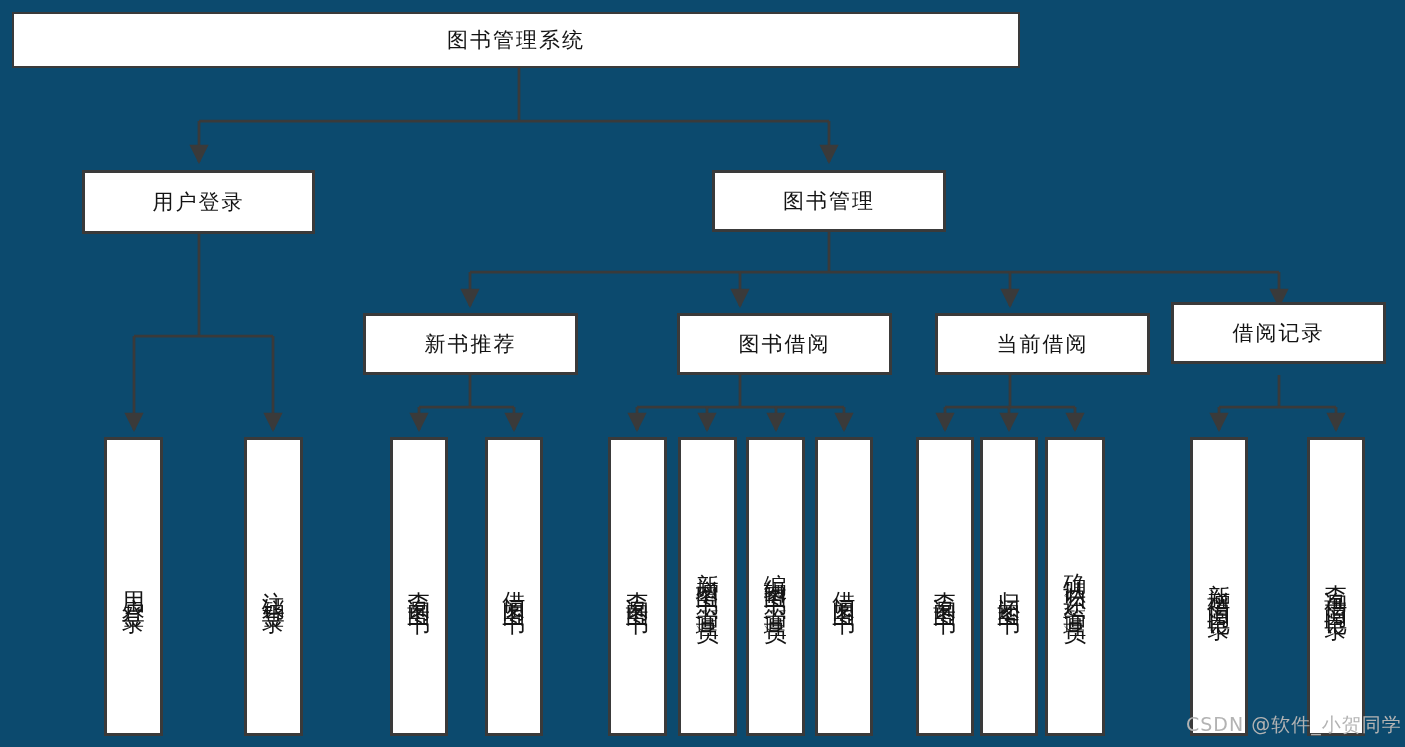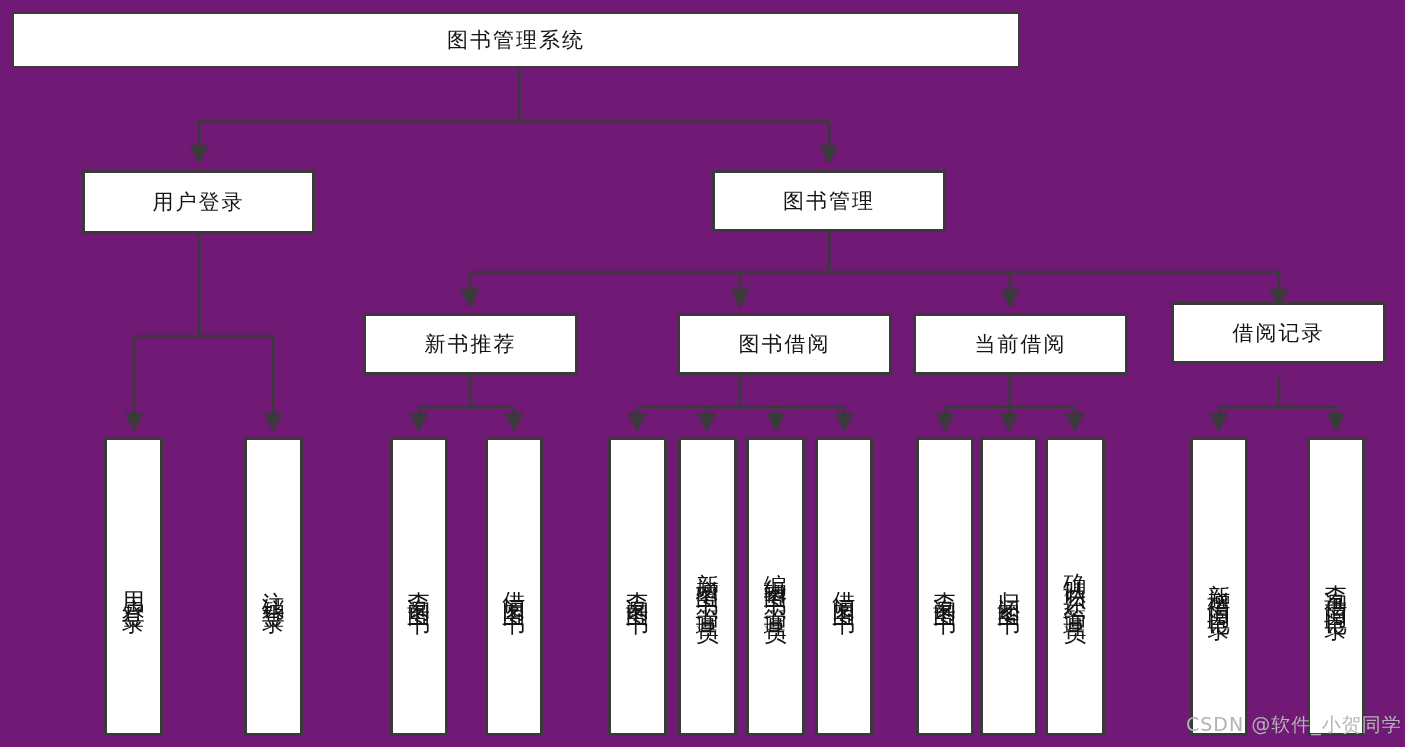--- a/index.html
+++ b/index.html
@@ -1,19 +1,19 @@
 <!DOCTYPE html>
 <html><head>
 <meta charset="utf-8">
 <style>
   html,body{margin:0;padding:0;background:#ffffff;}
   #stage{
     position:relative;
     width:1405px;height:747px;
-    background:#701a75;
+    background:#0c4a6e;
     font-family:"DejaVu Sans","Liberation Sans",sans-serif;
     overflow:hidden;
   }
   #wires{position:absolute;left:0;top:0;z-index:1;}
   .box{
     position:absolute;
     box-sizing:border-box;
     background:#ffffff;
     border:3px solid #3a3a3a;
     display:flex;
@@ -30,21 +30,21 @@
     text-orientation:mixed;
     letter-spacing:7px;
     line-height:1.15;
   }
   
   #n-root           {left:12px;  top:12px;  width:1008px;height:56px;}
   #n-user-login     {left:82px;  top:170px; width:233px; height:64px;}
   #n-book-mgmt      {left:712px; top:170px; width:234px; height:62px;}
   #n-new-book-rec   {left:363px; top:313px; width:215px; height:62px;}
   #n-book-borrow    {left:633px; top:313px; width:215px; height:62px;margin-left:44px;}
-  #n-current-borrow {left:913px; top:313px; width:215px; height:62px;}
+  #n-current-borrow {left:935px; top:313px; width:215px; height:62px;}
   #n-borrow-records {left:1171px;top:302px; width:215px; height:62px;}
 
   #n-ul-login   {left:104px; top:437px; width:59px; height:299px;}
   #n-ul-logout  {left:244px; top:437px; width:59px; height:299px;}
   #n-nb-query   {left:390px; top:437px; width:58px; height:299px;}
   #n-nb-borrow  {left:485px; top:437px; width:58px; height:299px;}
   #n-bb-query   {left:608px; top:437px; width:59px; height:299px;}
   #n-bb-add     {left:678px; top:437px; width:59px; height:299px;}
   #n-bb-edit    {left:746px; top:437px; width:59px; height:299px;}
   #n-bb-borrow  {left:815px; top:437px; width:58px; height:299px;}

